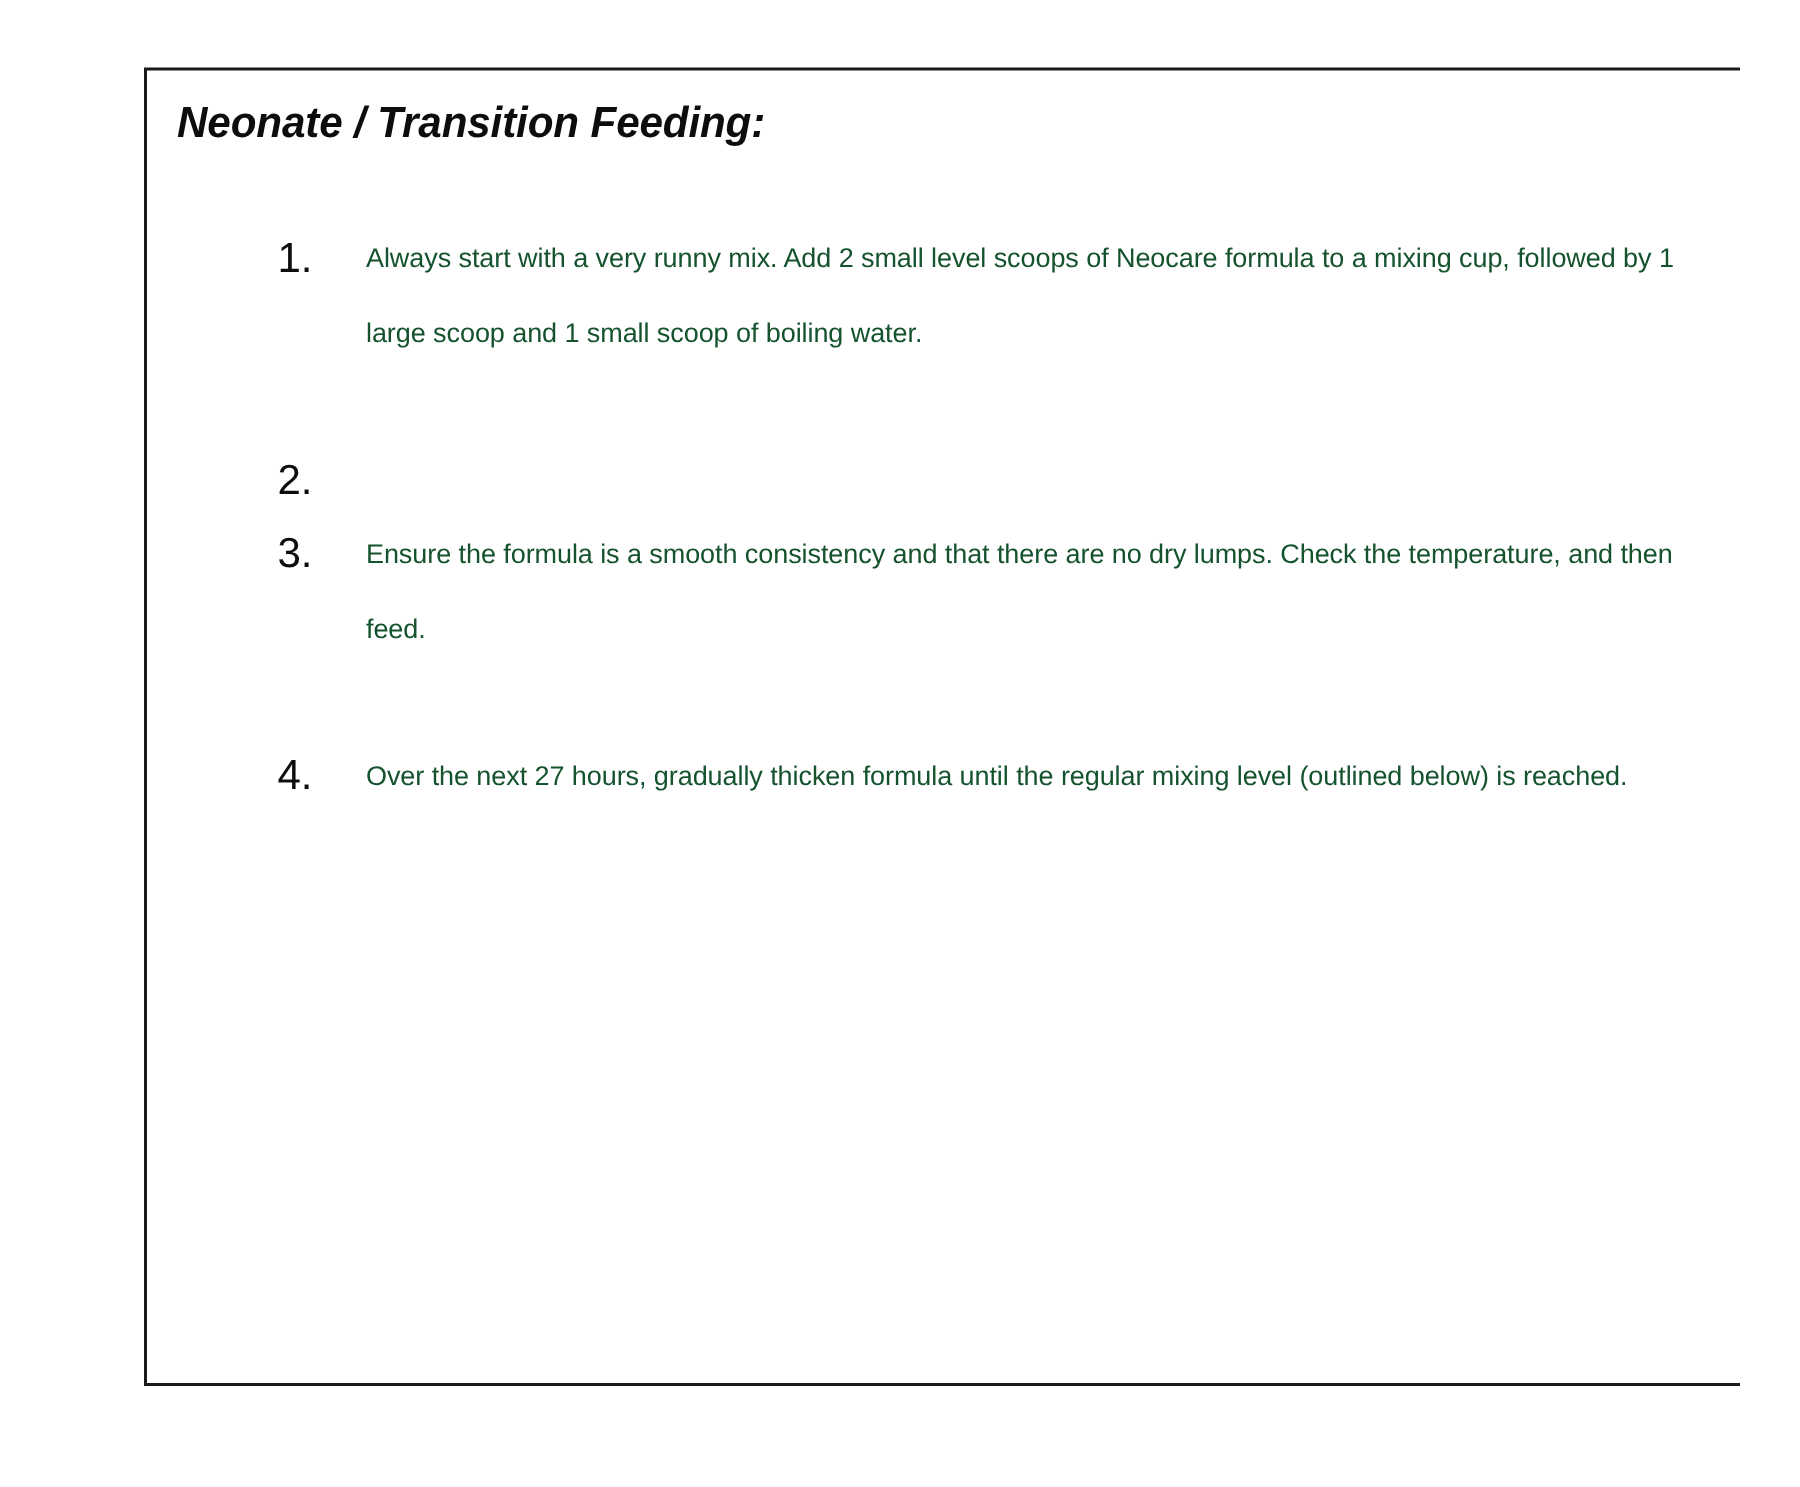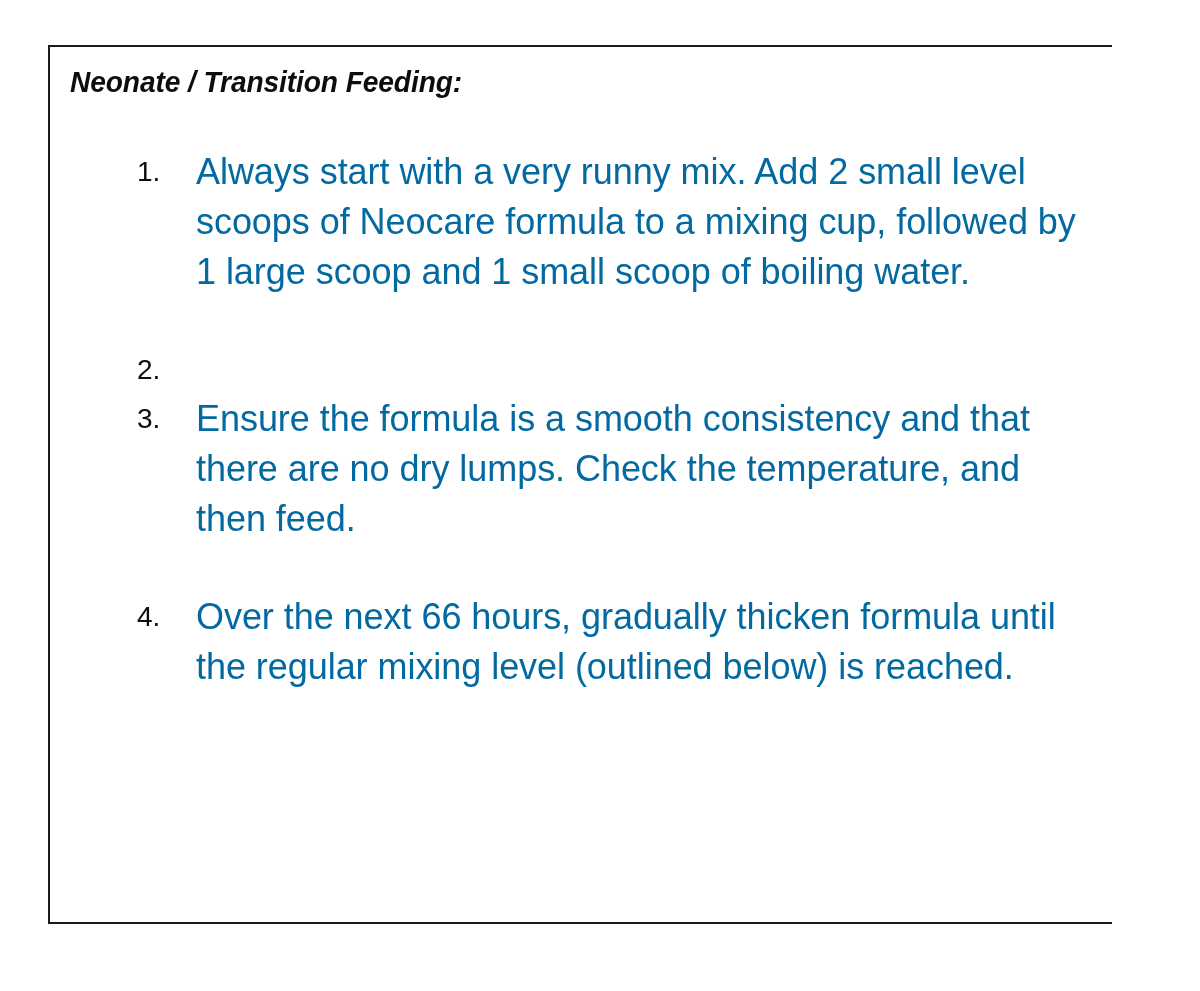--- a/index.html
+++ b/index.html
@@ -14,20 +14,21 @@
     color: #000000;
     -webkit-font-smoothing: antialiased;
   }
 
   .page {
     position: relative;
     width: 1112px;
     height: 991px;
     background: #ffffff;
     overflow: hidden;
+    margin-left: 48px;
   }
 
   
   .instruction-box {
     position: absolute;
     left: 48px;
     top: 45px;
     width: 1100px;
     height: 879px;
     box-sizing: border-box;
@@ -86,23 +87,23 @@
     width: 42px;
     text-align: left;
     font-size: 28px;
     line-height: 50px;
     color: #0d0d0d;
   }
 
   .step-text {
     margin-left: 146px;
     margin-right: 52px;
-    font-size: 36px;
+    font-size: 18px;
     line-height: 50px;
-    color: #0369a1;
+    color: #14532d;
     text-align: left;
     letter-spacing: -0.05px;
     word-spacing: 0px;
   }
 </style>
 </head>
 <body>
 
 <div class="page">
 
@@ -122,21 +123,21 @@
           <span class="step-number">2.</span>
         </li>
 
         <li class="step">
           <span class="step-number">3.</span>
           <div class="step-text">Ensure the formula is a smooth consistency and that there are no dry lumps. Check the temperature, and then feed.</div>
         </li>
 
         <li class="step">
           <span class="step-number">4.</span>
-          <div class="step-text">Over the next 66 hours, gradually thicken formula until the regular mixing level (outlined below) is reached.</div>
+          <div class="step-text">Over the next 27 hours, gradually thicken formula until the regular mixing level (outlined below) is reached.</div>
         </li>
 
       </ol>
 
     </div>
   </div>
 
 </div>
 
 </body></html>

